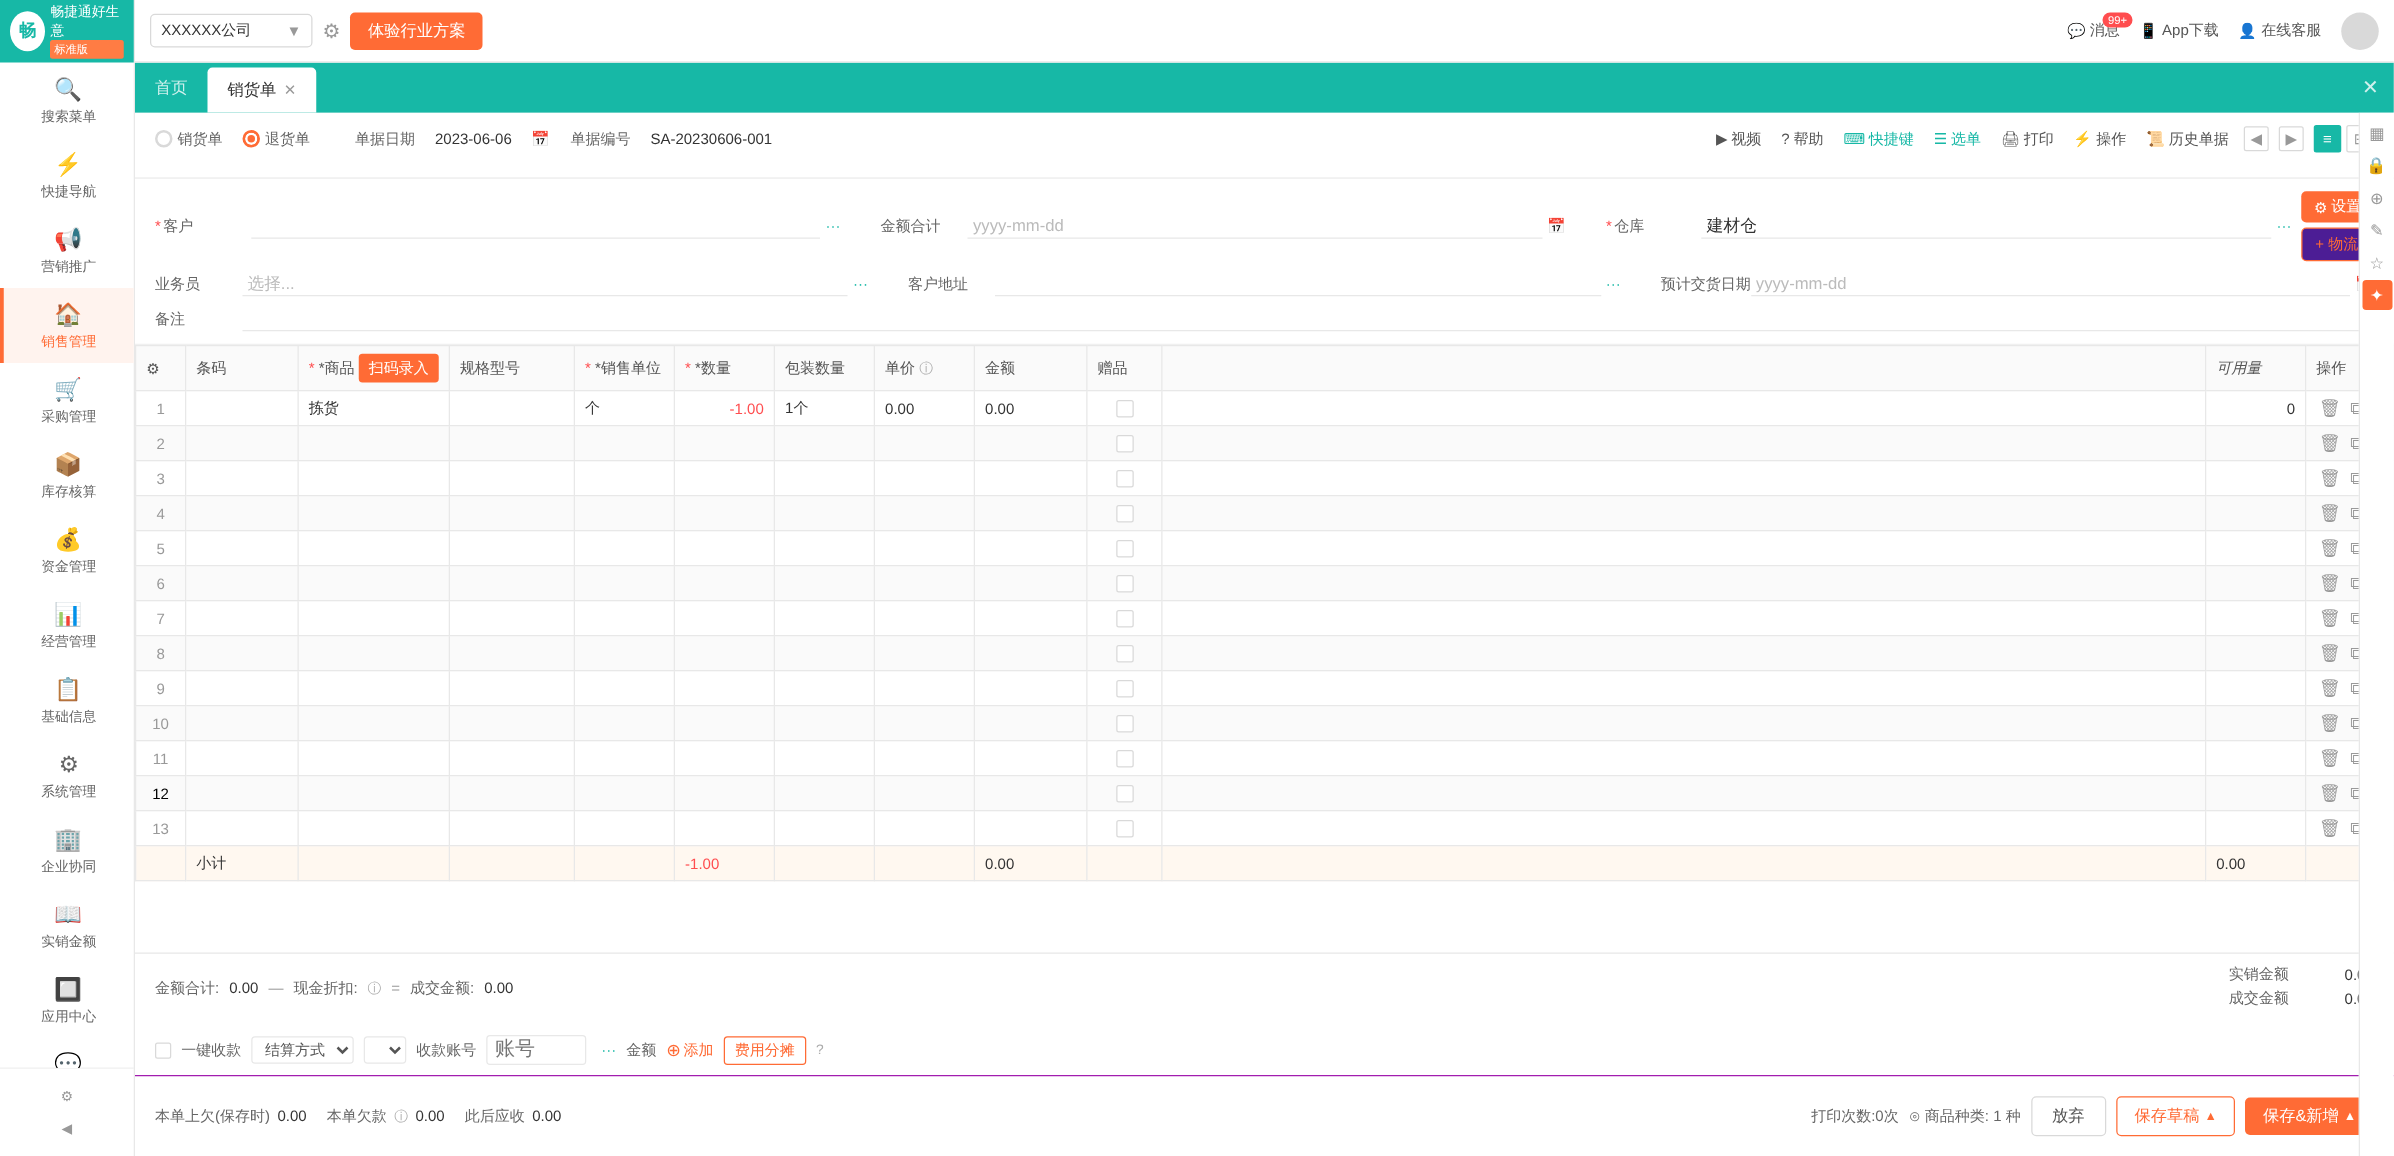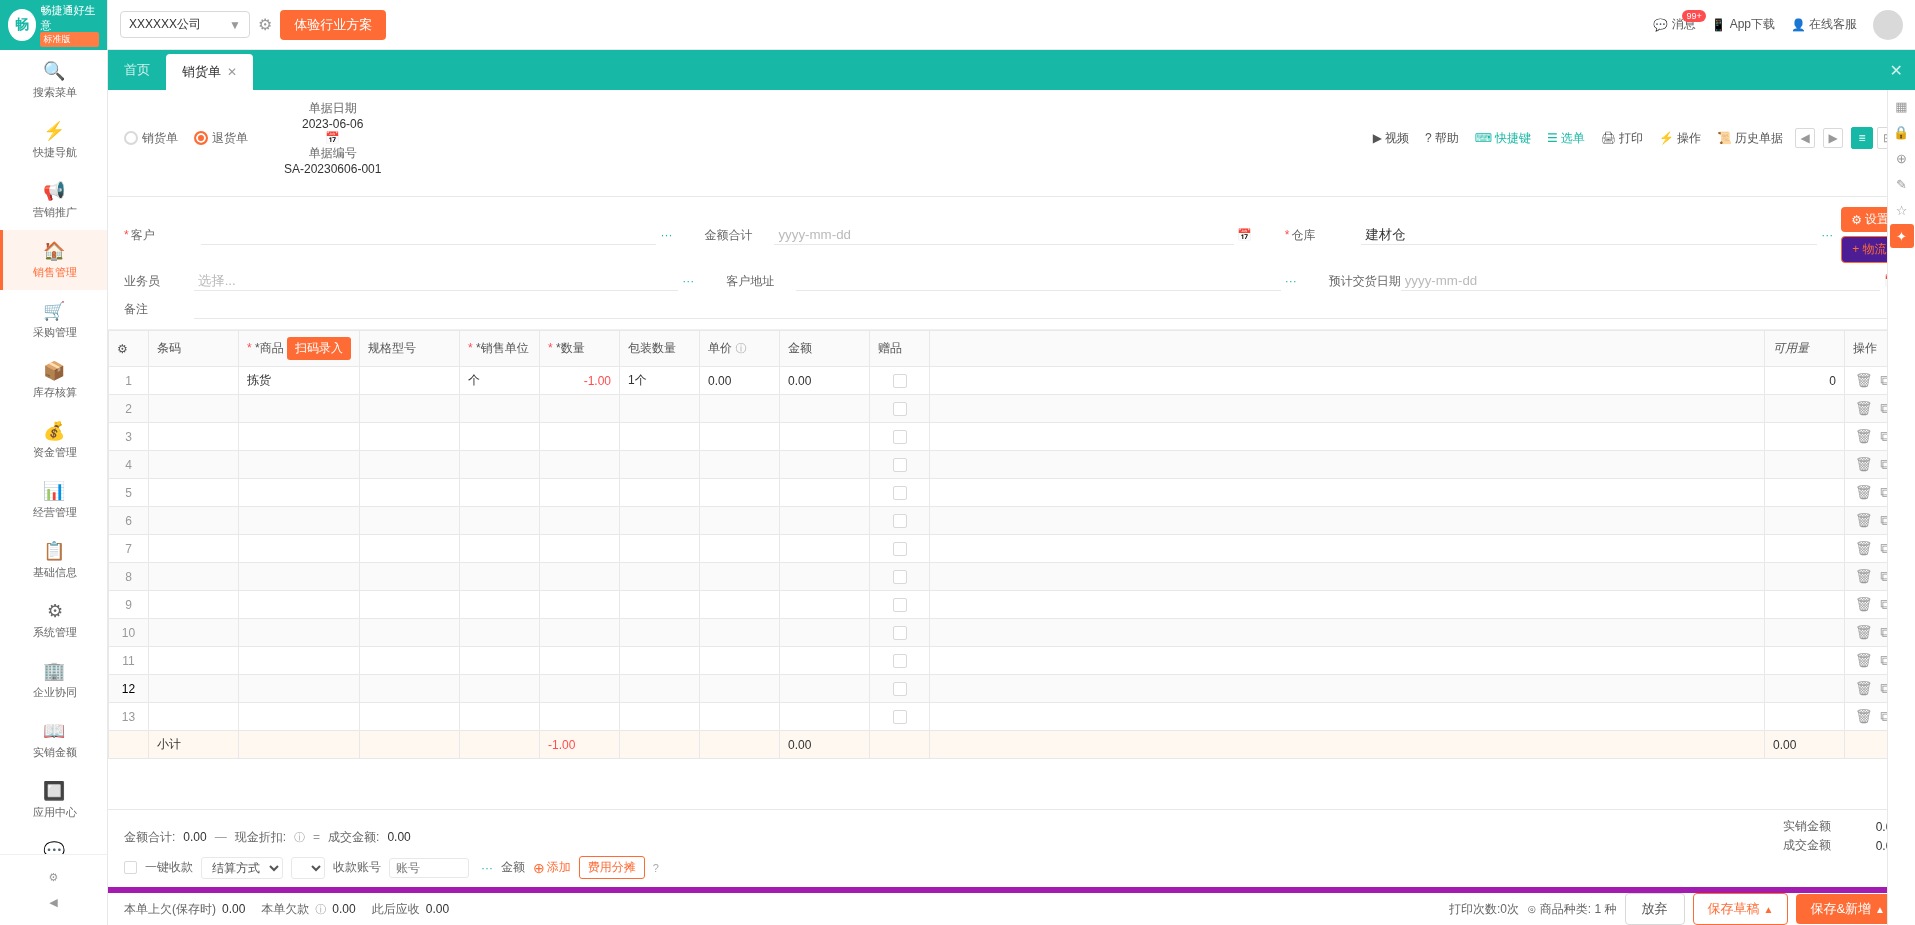--- a/index.html
+++ b/index.html
@@ -42,21 +42,21 @@
 
     
     .main-content { position: fixed; left: 108px; top: 90px; right: 0; bottom: 0; background: #f5f5f5; overflow: hidden; display: flex; flex-direction: column; }
 
     
     .doc-header { background: #fff; padding: 10px 16px; border-bottom: 1px solid #e8e8e8; }
     .doc-type-row { display: flex; align-items: center; gap: 16px; margin-bottom: 10px; }
     .radio-item { display: flex; align-items: center; gap: 4px; cursor: pointer; color: #666; }
     .radio-circle { width: 14px; height: 14px; border-radius: 50%; border: 2px solid #d9d9d9; }
     .radio-circle.checked { border-color: #ff6b35; background: #ff6b35; box-shadow: inset 0 0 0 2px #fff; }
-    .doc-meta { display: flex; align-items: center; margin-left: 20px; flex-direction: column; }
+    .doc-meta { display: flex; align-items: center; gap: 16px; margin-left: 20px; }
     .meta-label { color: #666; }
     .meta-value { color: #333; font-weight: 500; }
     .meta-icon { color: #17b8a6; cursor: pointer; }
     .doc-actions { margin-left: auto; display: flex; align-items: center; gap: 8px; }
     .action-btn { display: flex; align-items: center; gap: 3px; color: #555; cursor: pointer; font-size: 12px; padding: 2px 4px; }
     .action-btn-primary { color: #17b8a6; }
     .view-icons { display: flex; gap: 4px; }
     .view-icon { width: 22px; height: 22px; border: 1px solid #d9d9d9; border-radius: 2px; cursor: pointer; display: flex; align-items: center; justify-content: center; color: #999; }
     .view-icon.active { background: #17b8a6; border-color: #17b8a6; color: #fff; }
     .nav-btn { width: 20px; height: 20px; border: 1px solid #d9d9d9; border-radius: 2px; cursor: pointer; display: flex; align-items: center; justify-content: center; color: #999; }
@@ -100,38 +100,38 @@
     .col-gift { width: 60px; }
     .col-avail { width: 80px; font-style: italic; }
     .col-ops { width: 70px; }
     .checkbox-cell { display: flex; align-items: center; justify-content: center; }
     .cb { width: 14px; height: 14px; border: 1px solid #d9d9d9; border-radius: 2px; background: #fff; }
     .op-btn { background: none; border: none; cursor: pointer; color: #999; font-size: 14px; padding: 0 2px; }
     .req-star { color: #ff4d4f; }
 
     
     .doc-footer { background: #fff; padding: 8px 16px; border-top: 1px solid #e8e8e8; }
-    .footer-row1 { display: flex; align-items: center; gap: 8px; margin-bottom: 0; }
+    .footer-row1 { display: flex; align-items: center; gap: 8px; margin-bottom: 19px; }
     .sum-label { color: #666; }
     .sum-value { color: #333; font-weight: 500; }
     .dash { color: #999; }
     .equals { color: #999; }
     .footer-row2 { display: flex; align-items: center; gap: 8px; }
     .checkbox-sm { width: 13px; height: 13px; border: 1px solid #d9d9d9; border-radius: 2px; }
     .footer-select { border: 1px solid #e8e8e8; border-radius: 3px; padding: 2px 6px; font-size: 12px; color: #555; background: #fff; cursor: pointer; }
-    .footer-input { border: 1px solid #e8e8e8; border-radius: 3px; padding: 2px 6px; font-size: 12px; color: #333; width: 80px; }
+    .footer-input { border: 1px solid #e8e8e8; border-radius: 3px; padding: 2px 6px; font-size: 16px; color: #333; width: 80px; }
     .add-btn { background: none; border: none; color: #ff6b35; cursor: pointer; display: flex; align-items: center; gap: 2px; font-size: 12px; }
     .expense-btn { border: 1px solid #ff6b35; color: #ff6b35; background: #fff; border-radius: 3px; padding: 2px 8px; cursor: pointer; font-size: 12px; }
     .right-summary { margin-left: auto; text-align: right; }
     .summary-row { display: flex; align-items: center; justify-content: flex-end; gap: 8px; margin-bottom: 2px; }
     .summary-label { color: #666; }
     .summary-value { color: #333; min-width: 60px; text-align: right; }
 
     
-    .bottom-bar { background: #fff; padding: 0 16px; border-top: 6px solid #a21caf; display: flex; align-items: center; gap: 16px; }
+    .bottom-bar { background: #fff; padding: 16px 16px; border-top: 1px solid #a21caf; display: flex; align-items: center; gap: 16px; }
     .bottom-info { display: flex; align-items: center; gap: 6px; color: #666; }
     .bottom-val { color: #333; }
     .bottom-right { margin-left: auto; display: flex; align-items: center; gap: 8px; }
     .print-info { color: #666; font-size: 12px; }
     .product-kind { color: #666; font-size: 12px; }
     .abandon-btn { border: 1px solid #d9d9d9; background: #fff; color: #555; border-radius: 4px; padding: 6px 16px; cursor: pointer; font-size: 13px; }
     .save-draft-btn { background: #fff; border: 1px solid #ff6b35; color: #ff6b35; border-radius: 4px; padding: 6px 14px; cursor: pointer; font-size: 13px; display: flex; align-items: center; gap: 4px; }
     .save-new-btn { background: #ff6b35; border: none; color: #fff; border-radius: 4px; padding: 6px 14px; cursor: pointer; font-size: 13px; display: flex; align-items: center; gap: 4px; }
     .btn-arrow { font-size: 10px; }
 

